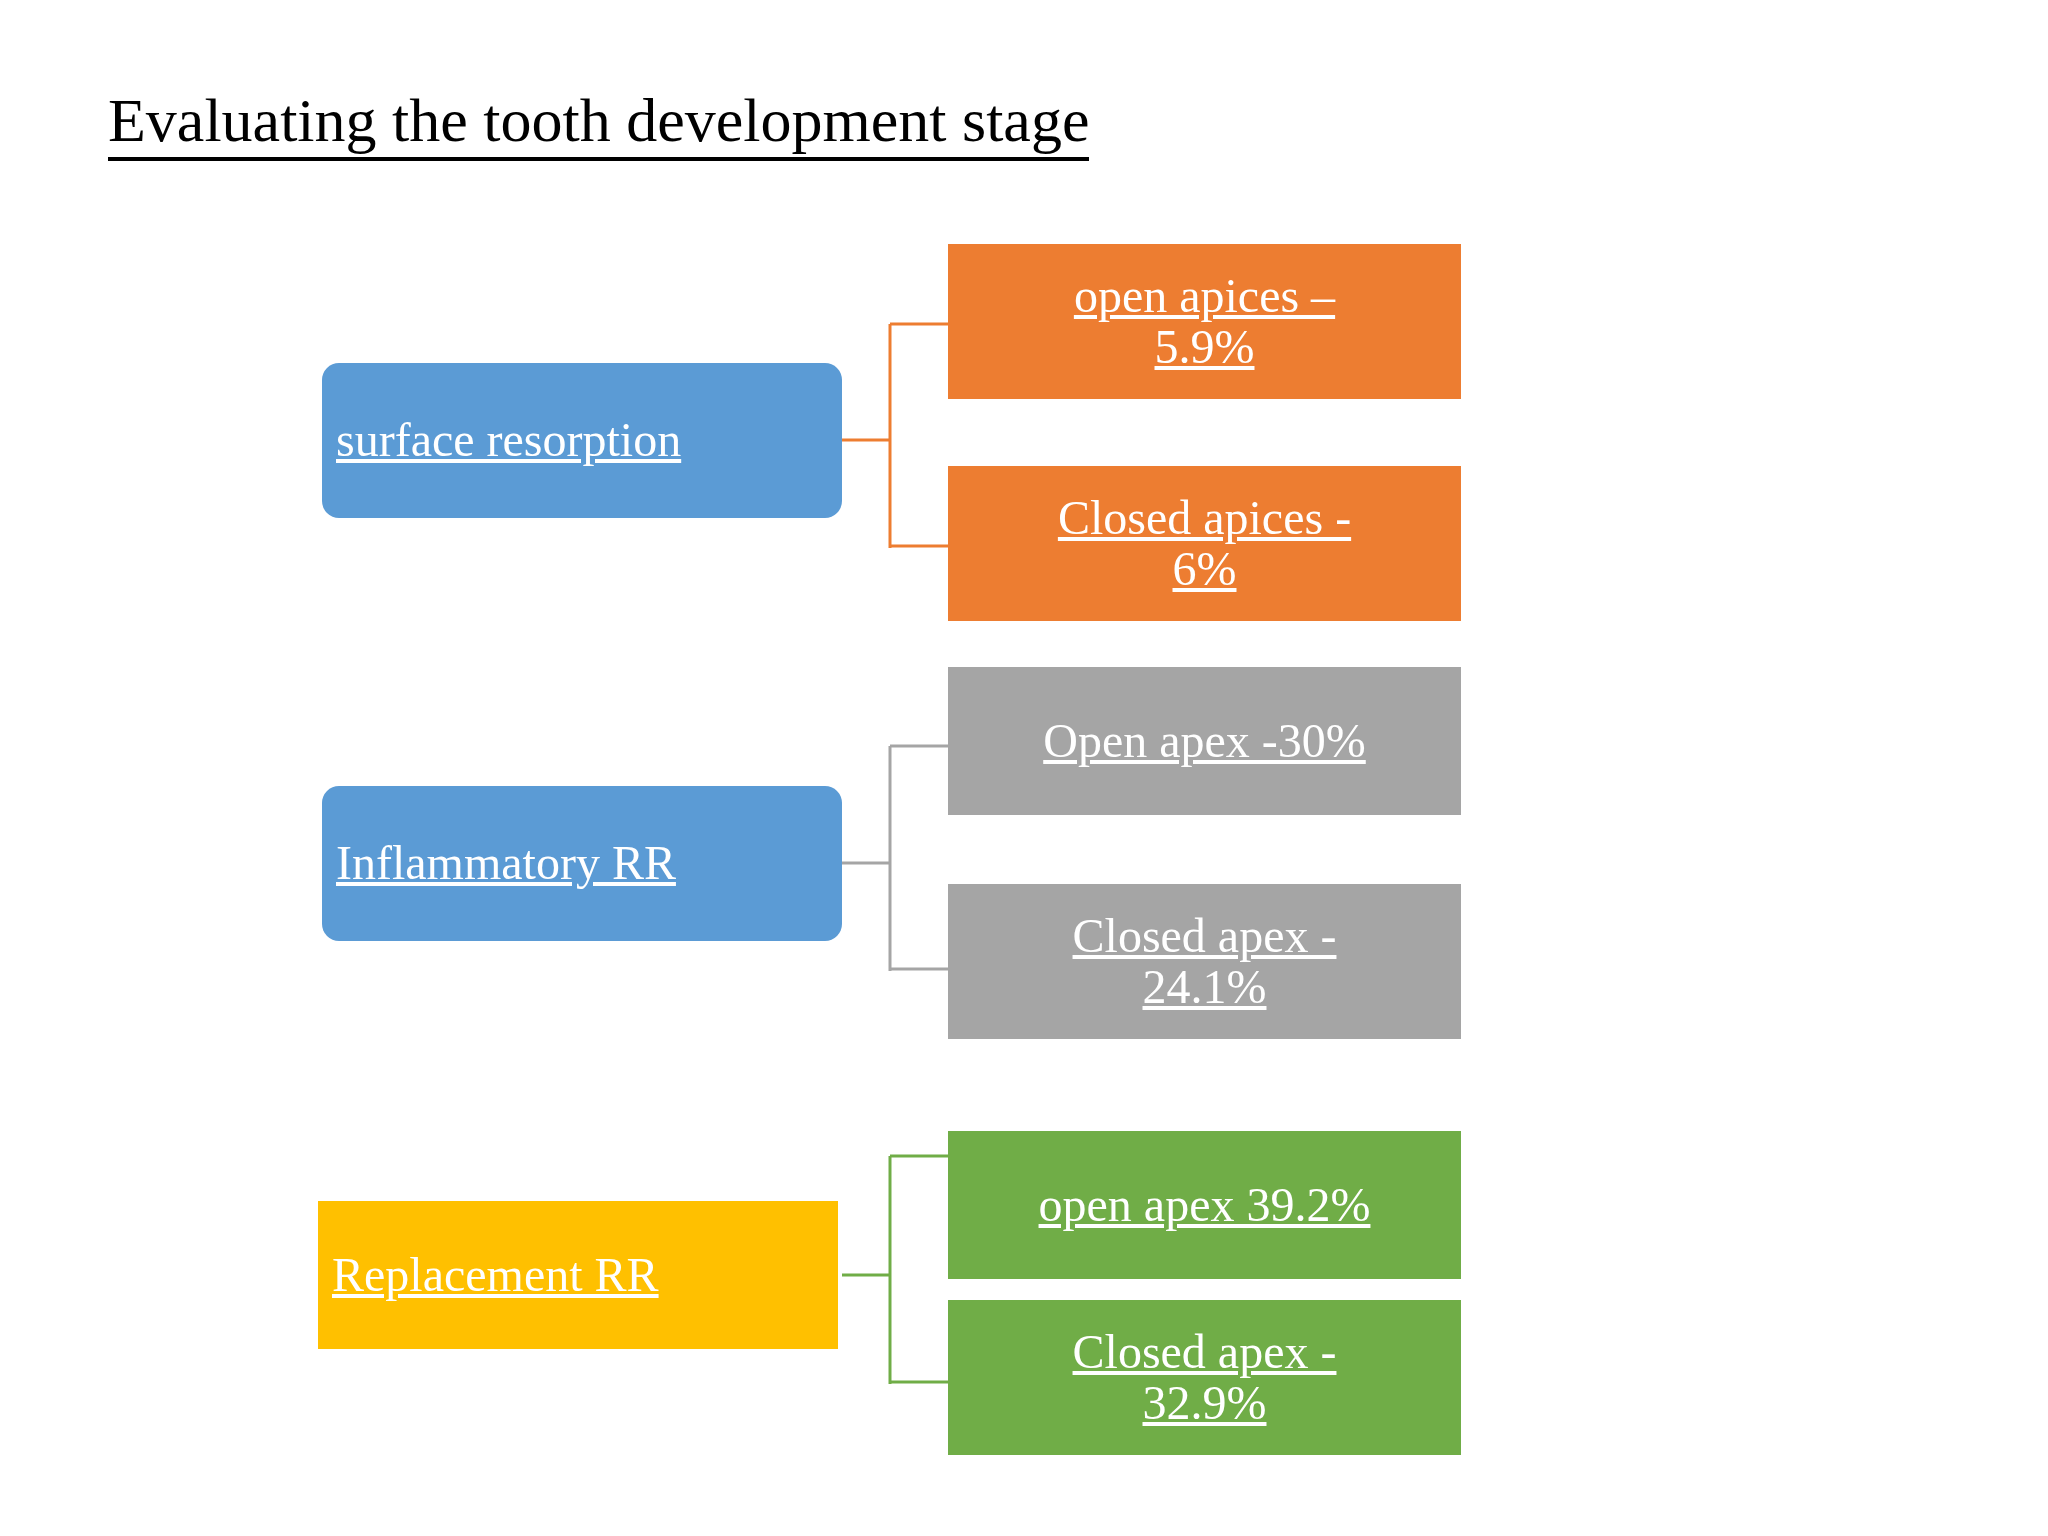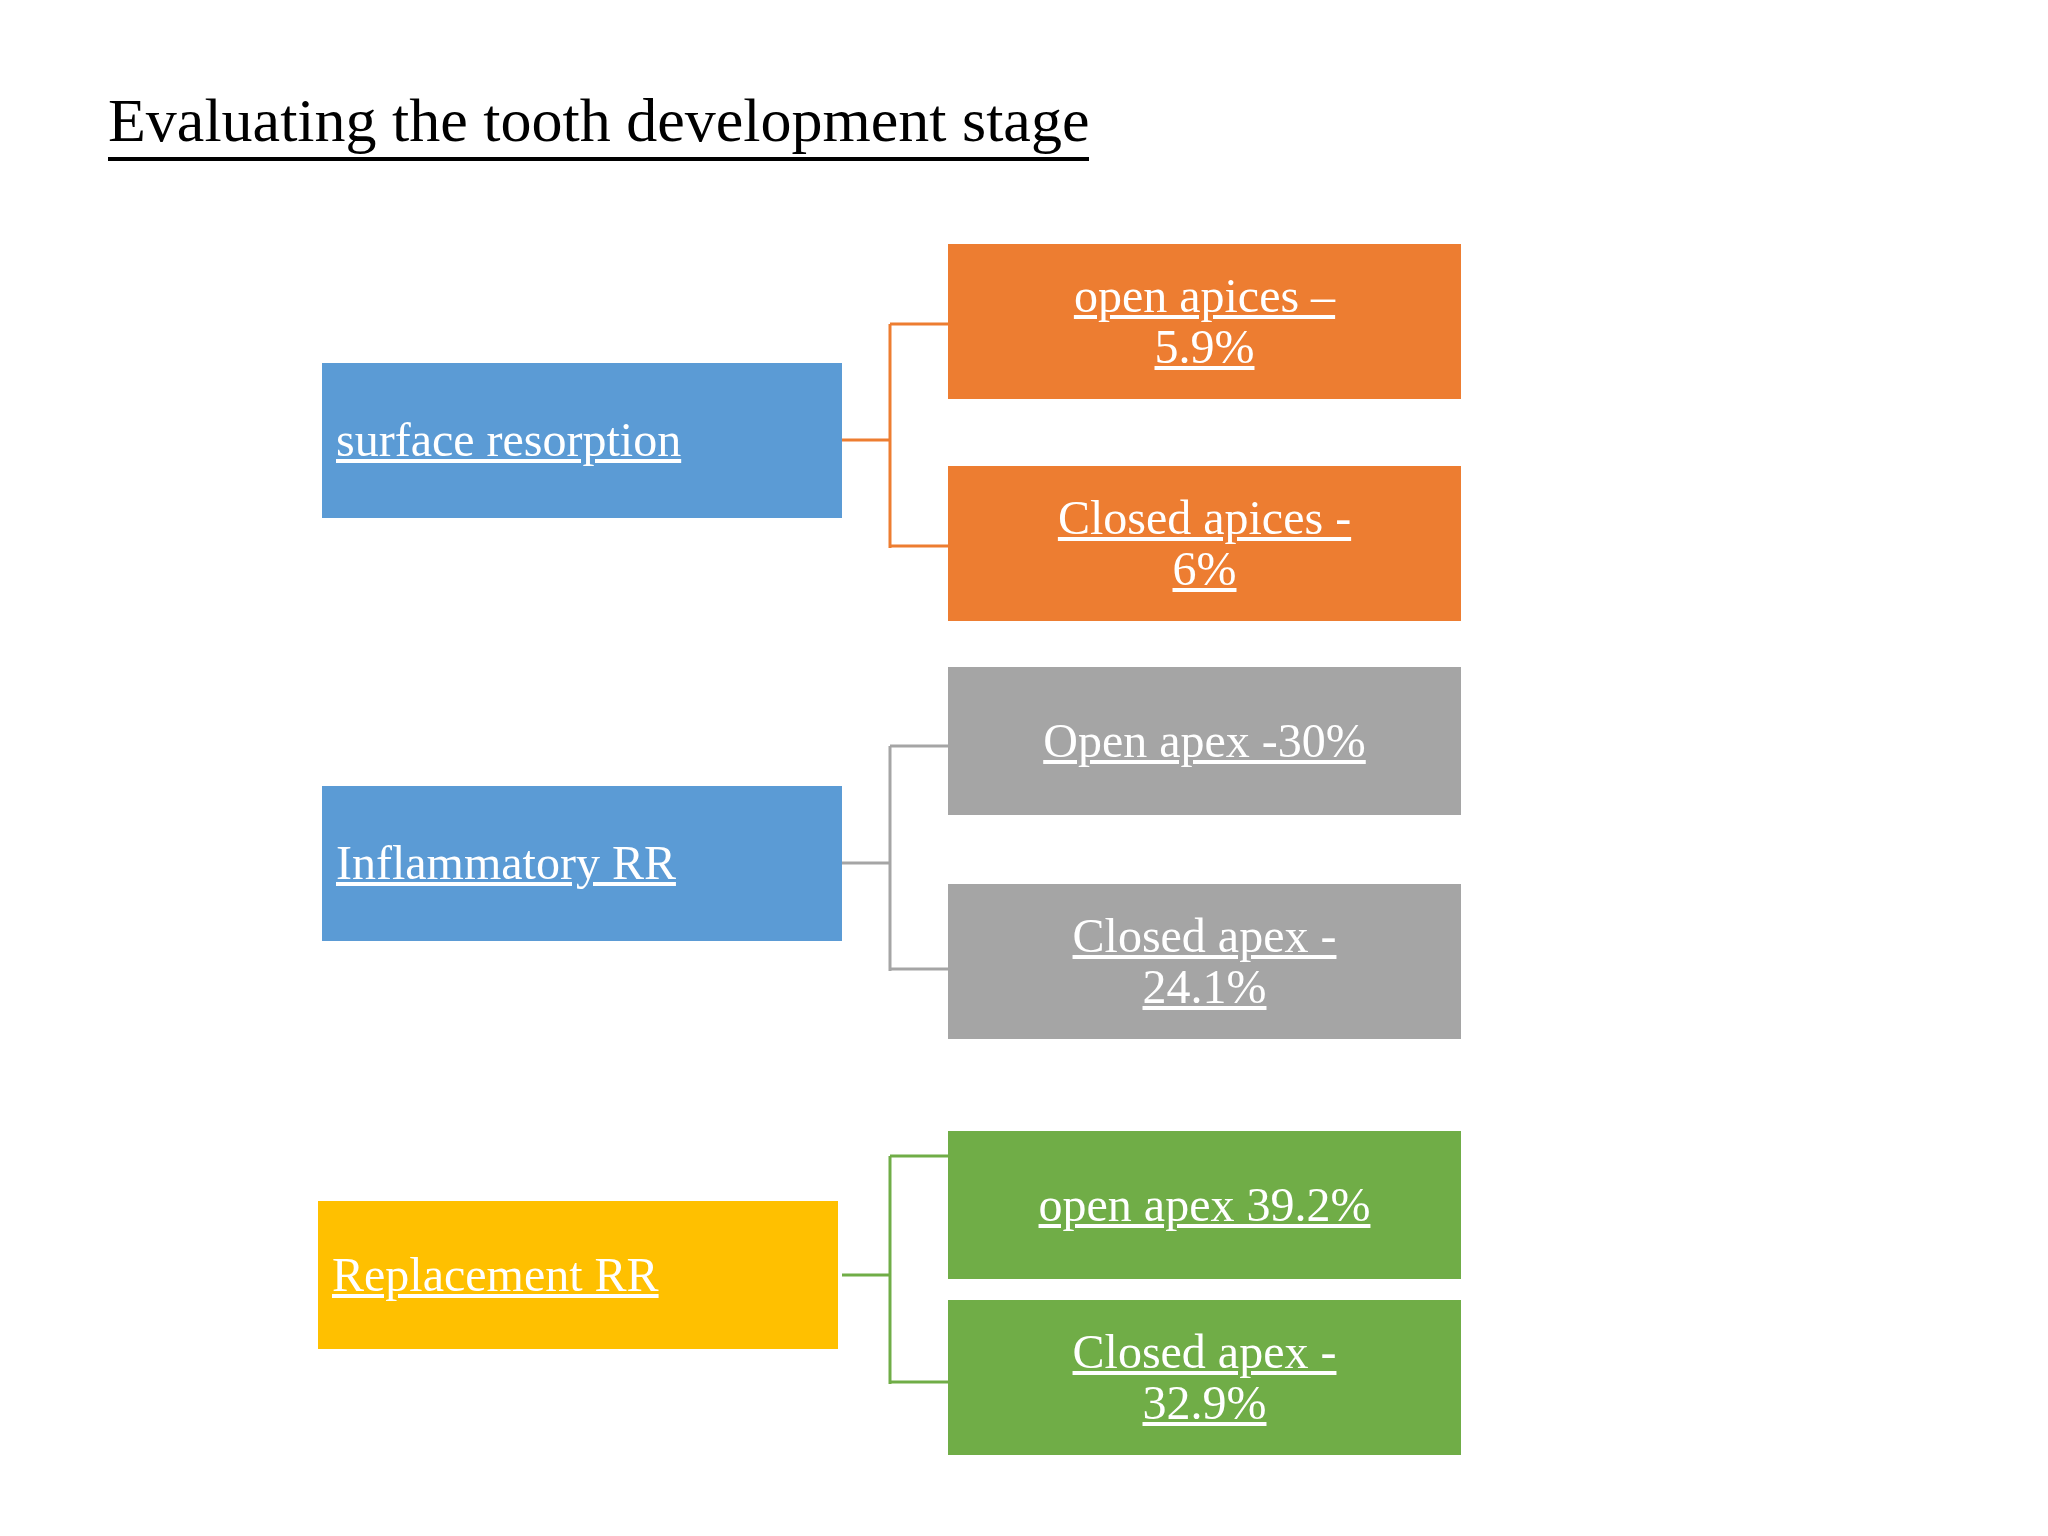--- a/index.html
+++ b/index.html
@@ -65,21 +65,21 @@
     display: block;
     width: 100%;
     white-space: pre-line;
   }
   .node.parent .node-label {
     white-space: nowrap;
     overflow: visible;
   }
 
   
-  .c-blue   { background: #5B9BD5; }
+  .c-blue   { background: #5B9BD5; border-radius: 17px; }
   .c-yellow { background: #FFC000; }
   .c-orange { background: #ED7D31; }
   .c-gray   { background: #A5A5A5; }
   .c-green  { background: #70AD47; }
 
   
   .conn {
     position: absolute;
     pointer-events: none;
   }

